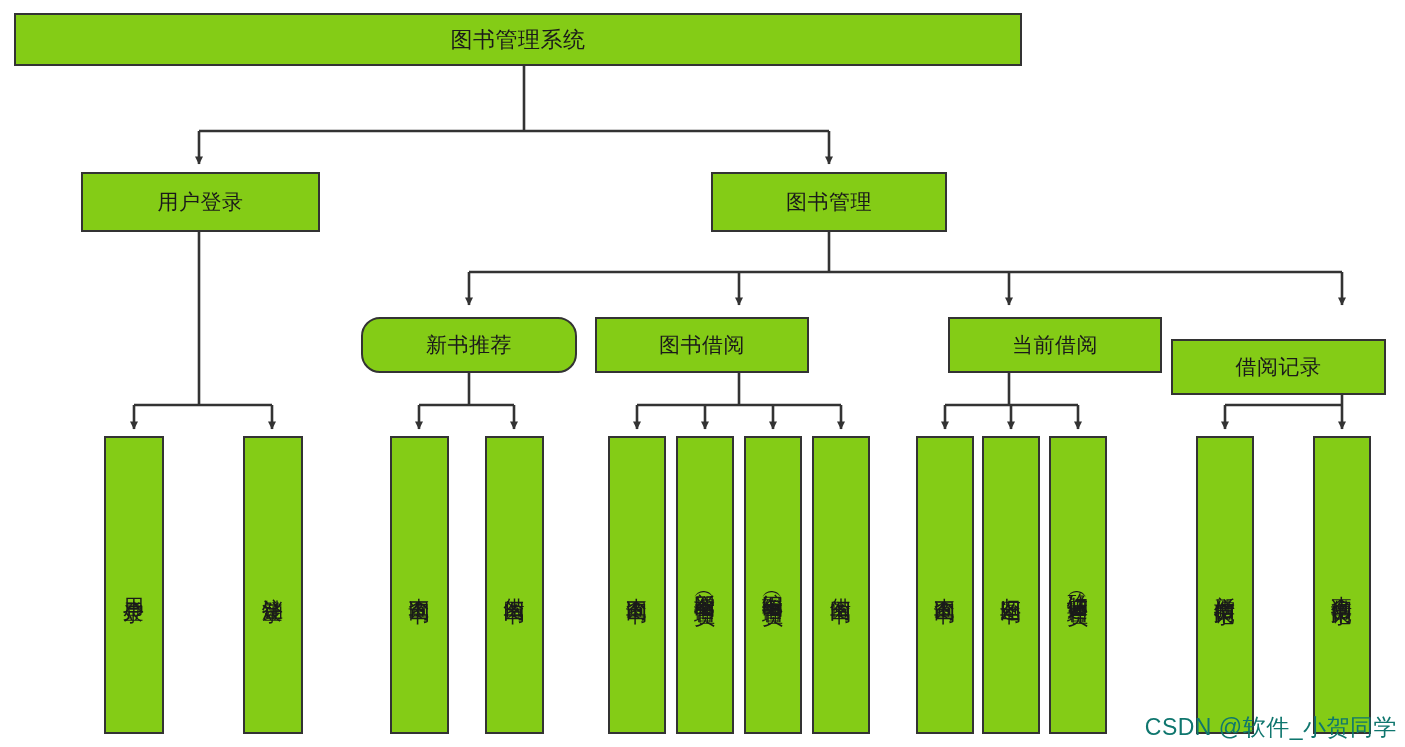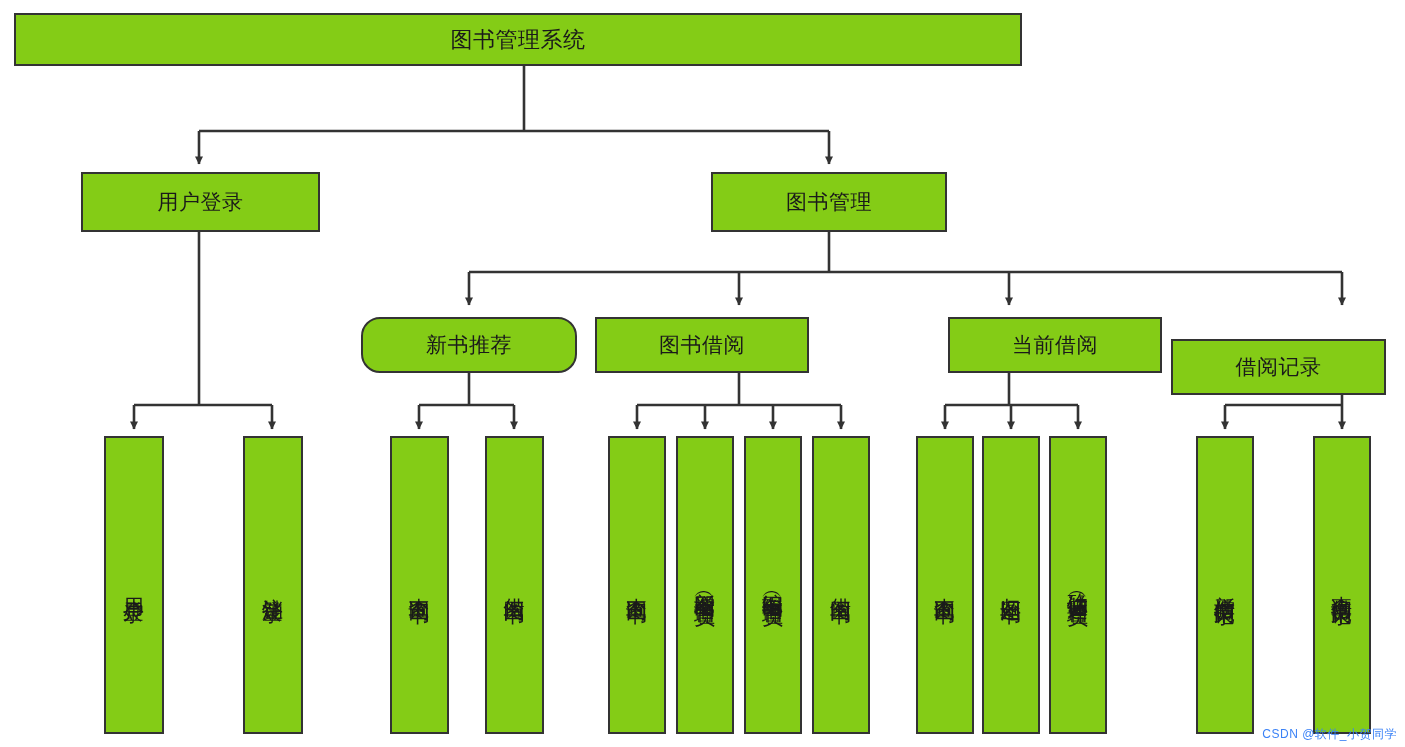--- a/index.html
+++ b/index.html
@@ -55,22 +55,22 @@
     line-height: 1.0;
     max-height: 100%;
   }
   .node.root .lbl {
     font-size: 22px;
   }
   #watermark {
     position: absolute;
     right: 8px;
     bottom: 4px;
-    font-size: 12px;
-    color: #3b82f6;
+    font-size: 23px;
+    color: #0f766e;
     letter-spacing: 0.5px;
     white-space: nowrap;
     pointer-events: none;
   }
 </style>
 </head>
 <body>
 
 <div id="canvas">
 

